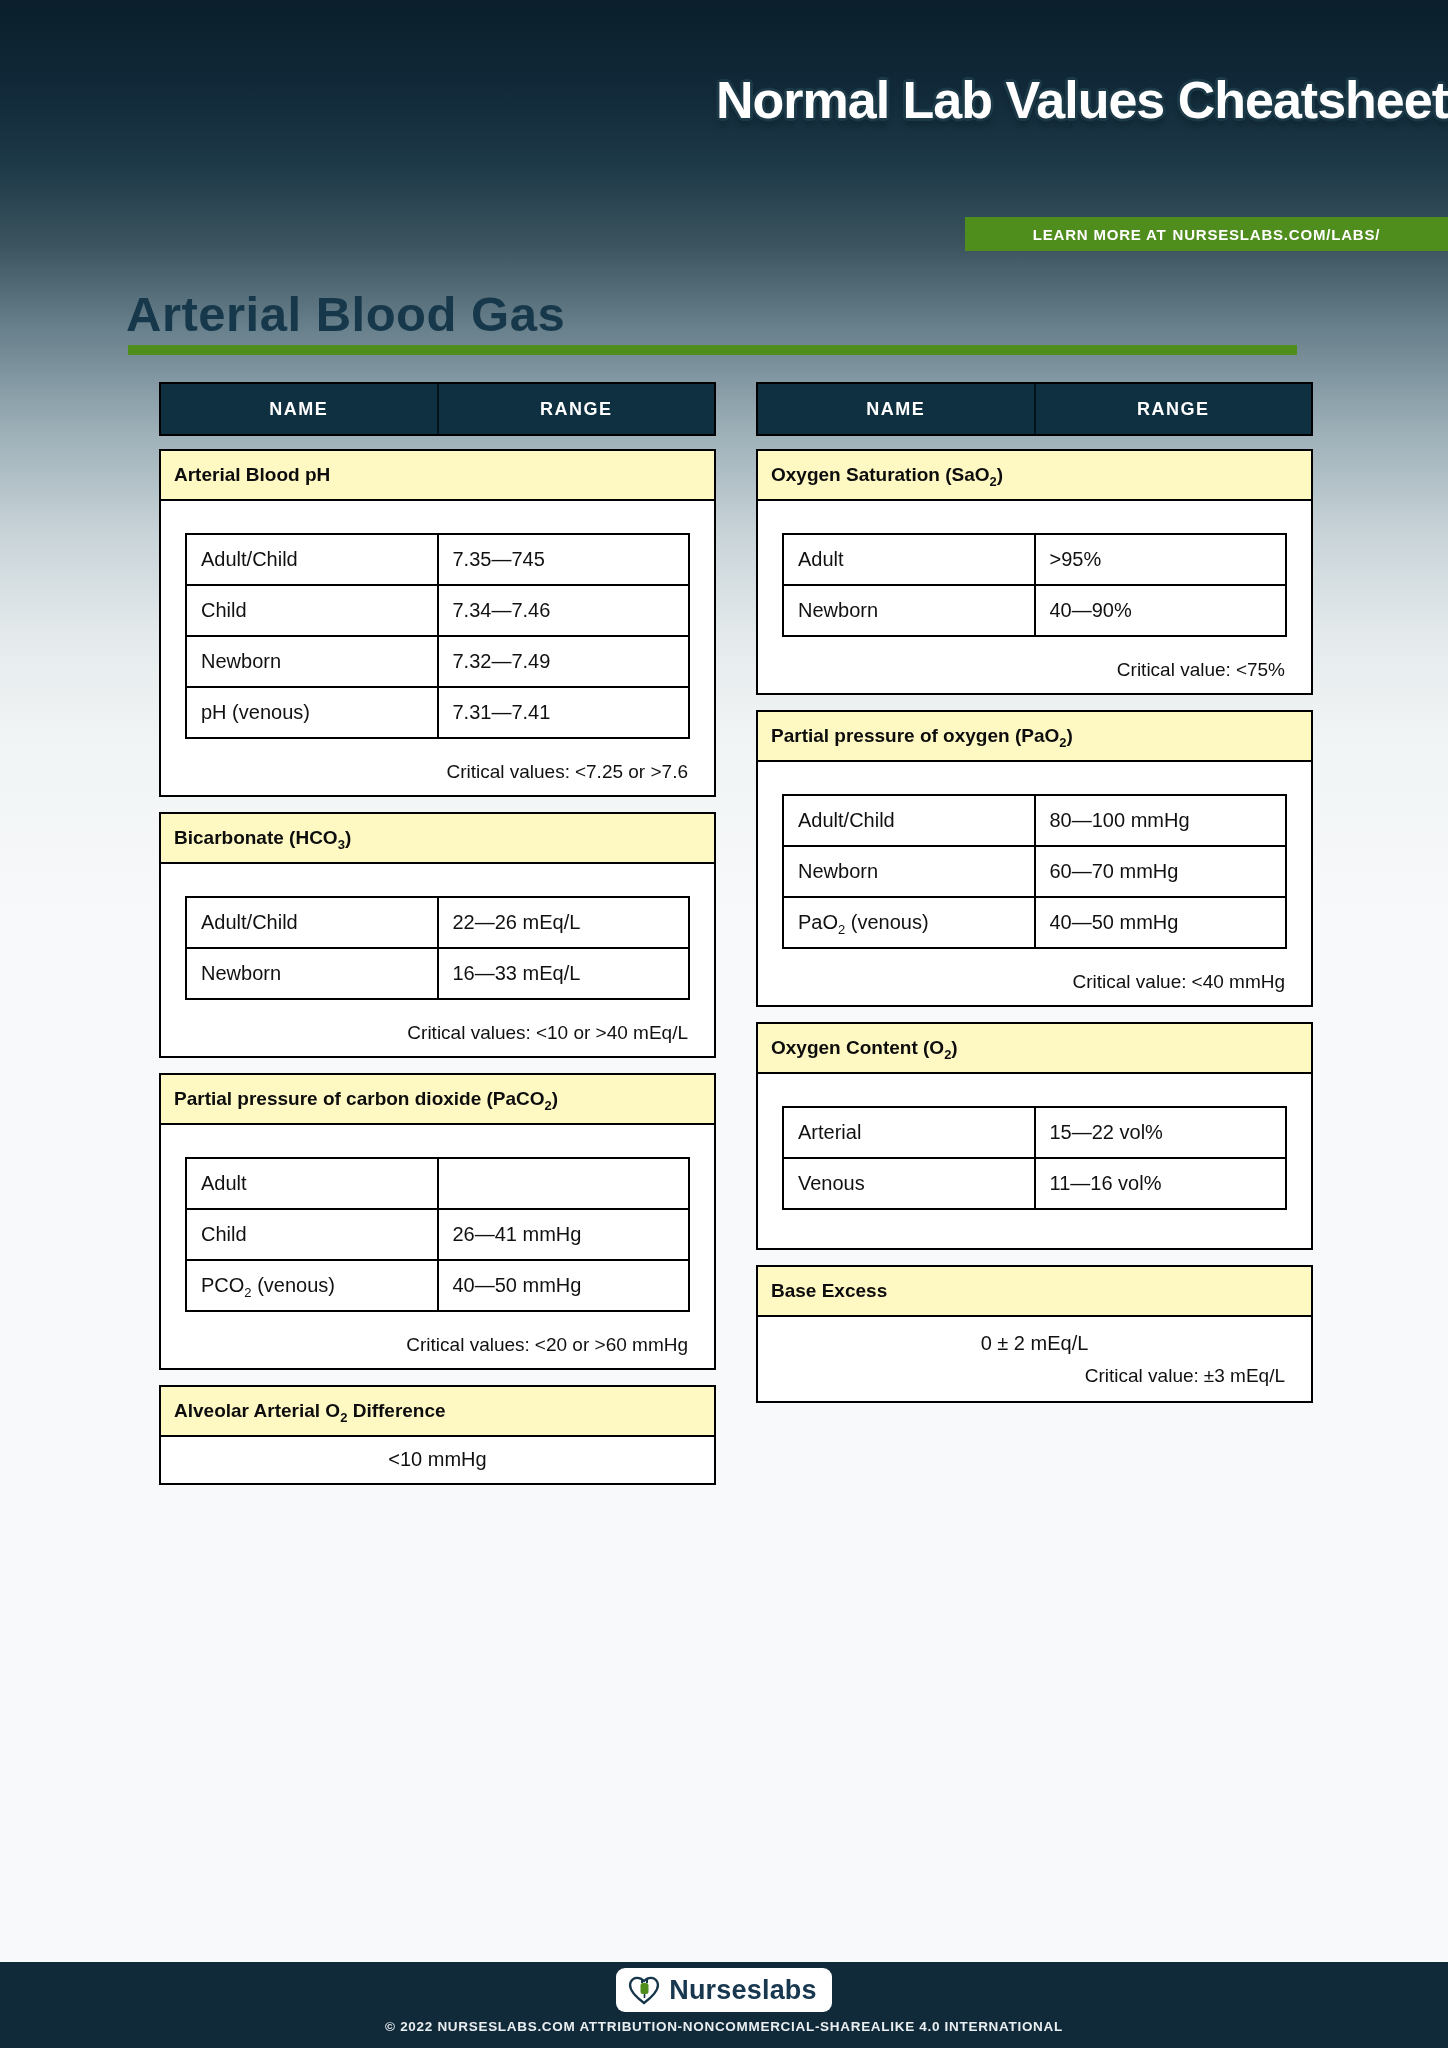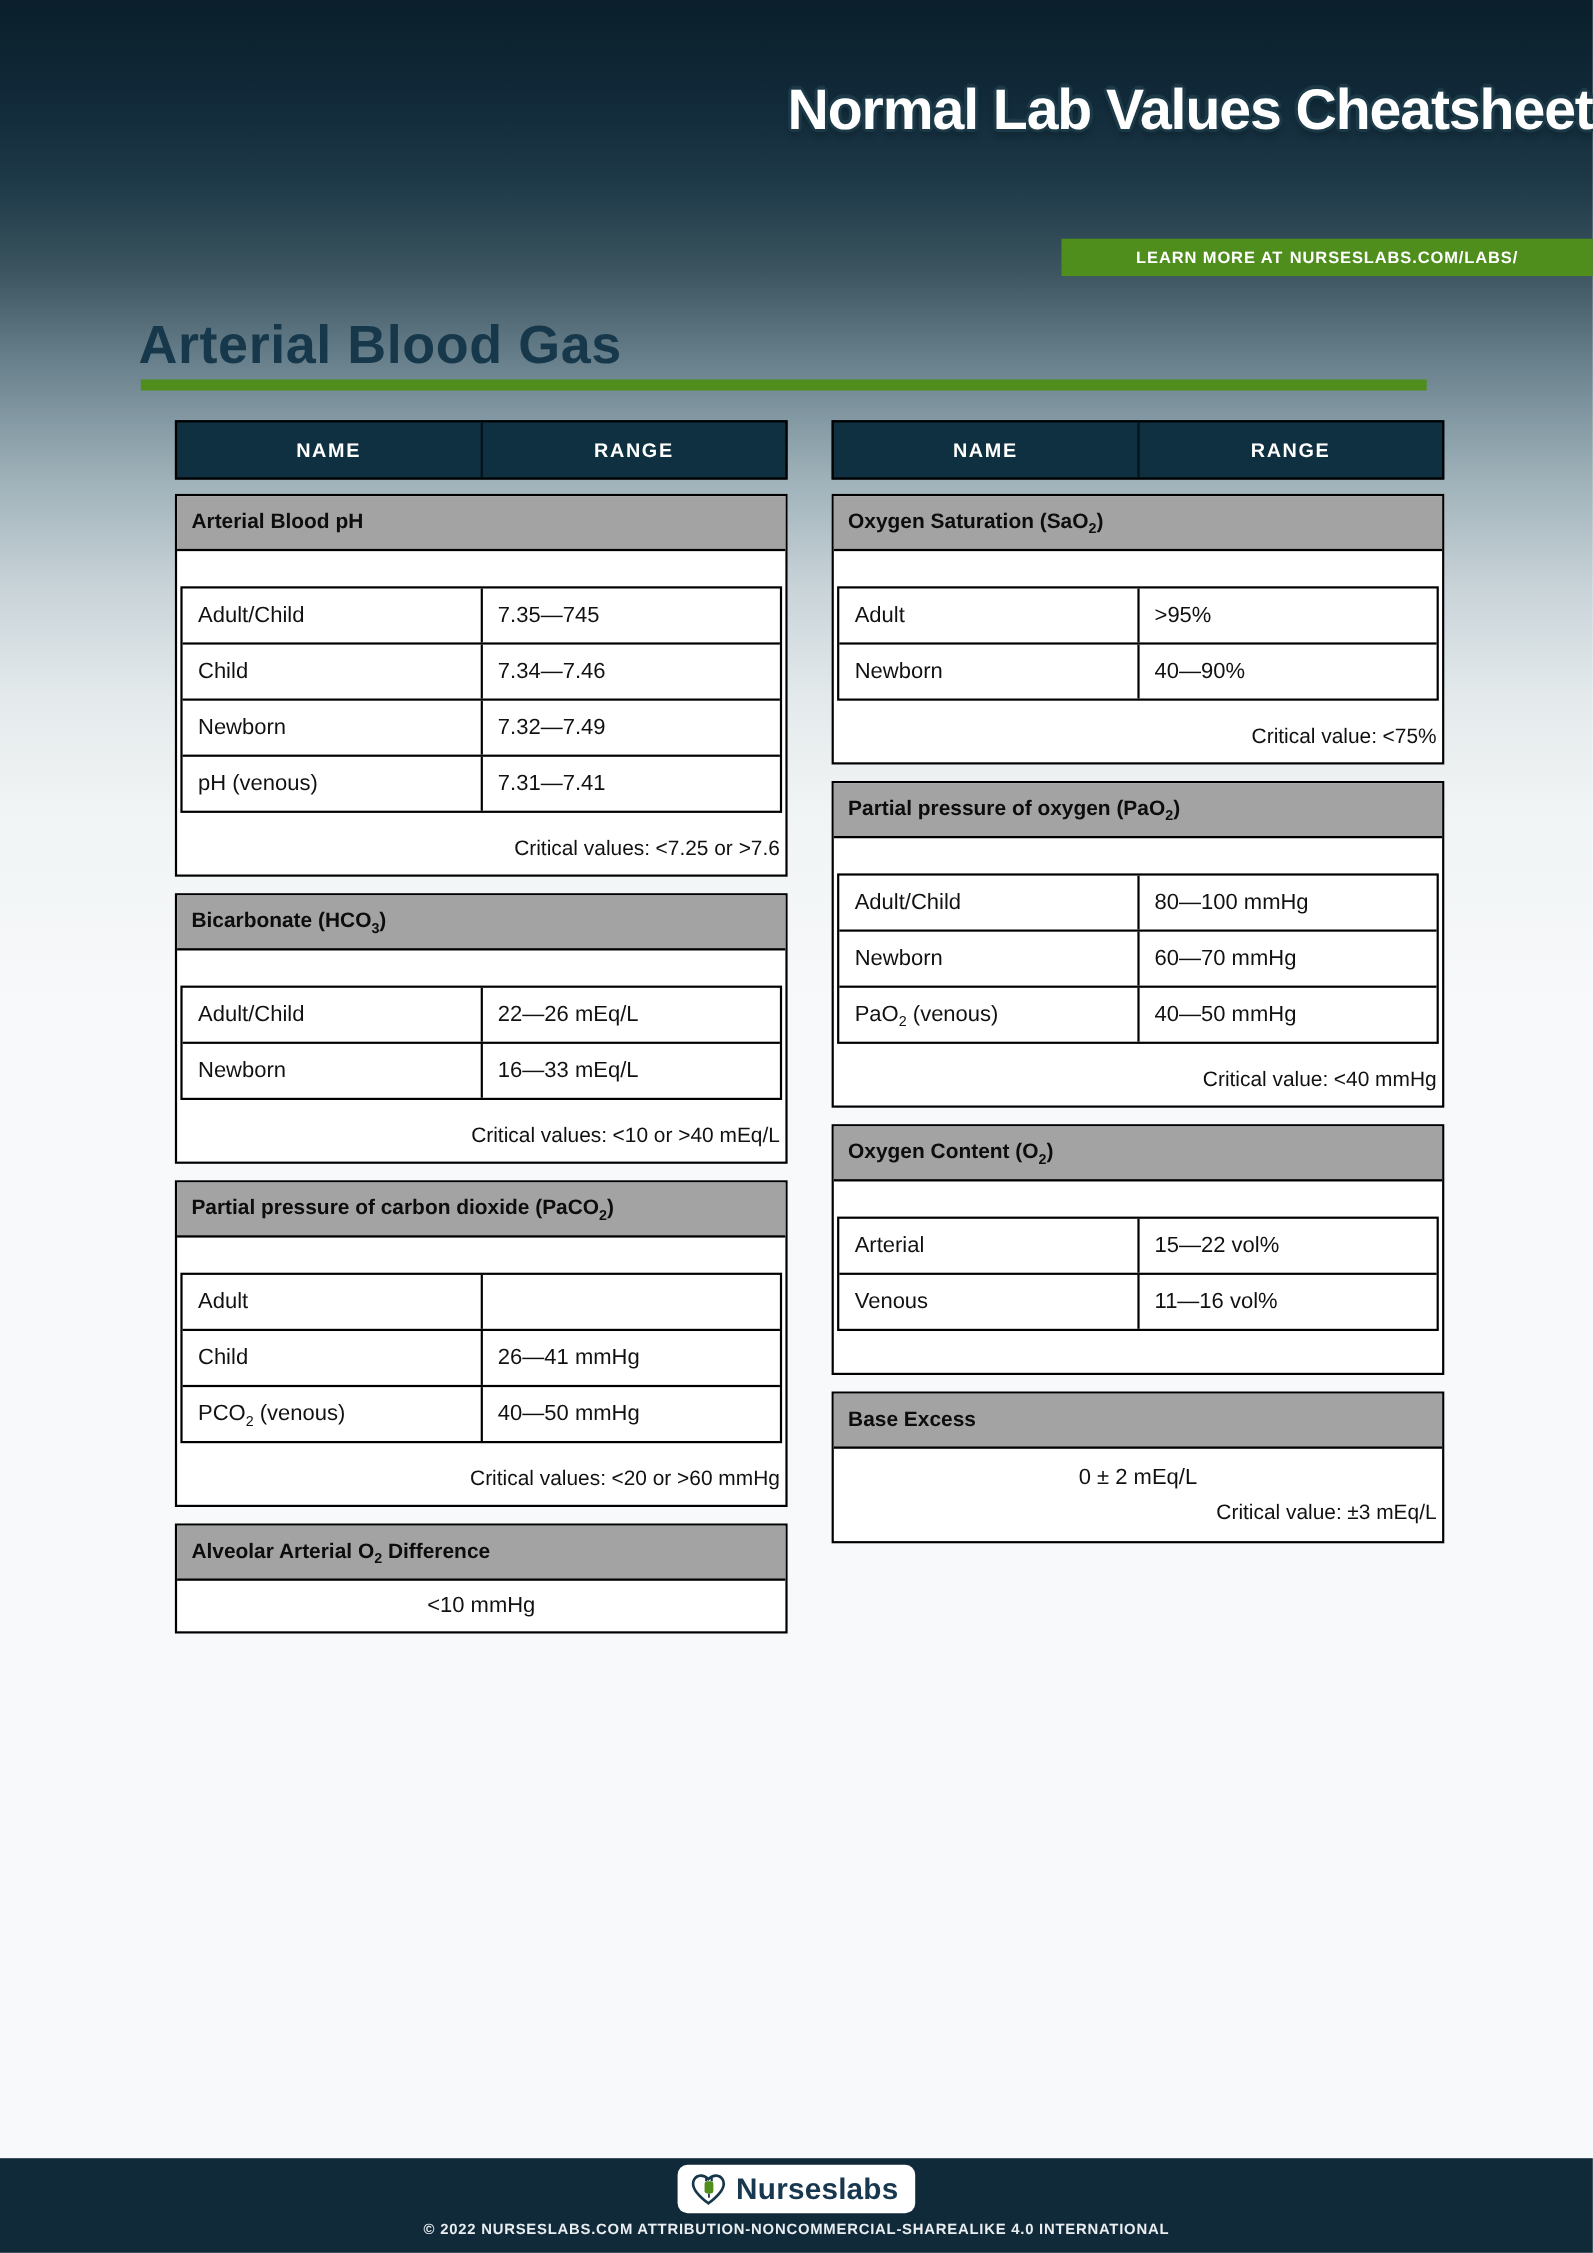--- a/index.html
+++ b/index.html
@@ -53,24 +53,24 @@
     border:2px solid #000; margin-bottom:13px;
   }
   .th {
     flex:1; display:flex; align-items:center; justify-content:center;
     color:#fff; font-weight:bold; font-size:18px; letter-spacing:1.5px;
   }
   .th:first-child { border-right:2px solid #02131c; }
 
   .sec { border:2px solid #000; background:#fff; margin-bottom:15px; }
   .sec-h {
-    background:#a3a3a3; border-bottom:2px solid #000;
+    background:#fef9c3; border-bottom:2px solid #000;
     padding:13px 13px; font-size:19px; font-weight:bold; color:#0d0d0d;
   }
-  .sec-b { padding:0 3px; }
+  .sec-b { padding:0 24px; }
   .sec-b.pad-bottom-lg { padding-bottom:38px; }
 
   .itable { border:2px solid #000; margin-top:32px; }
   .irow { display:flex; border-bottom:2px solid #000; }
   .irow:last-child { border-bottom:none; }
   .ilabel {
     width:50.2%; border-right:2px solid #000;
     padding:13px 0 13px 14px; font-size:20px;
   }
   .ival { flex:1; padding:13px 0 13px 14px; font-size:20px; }

